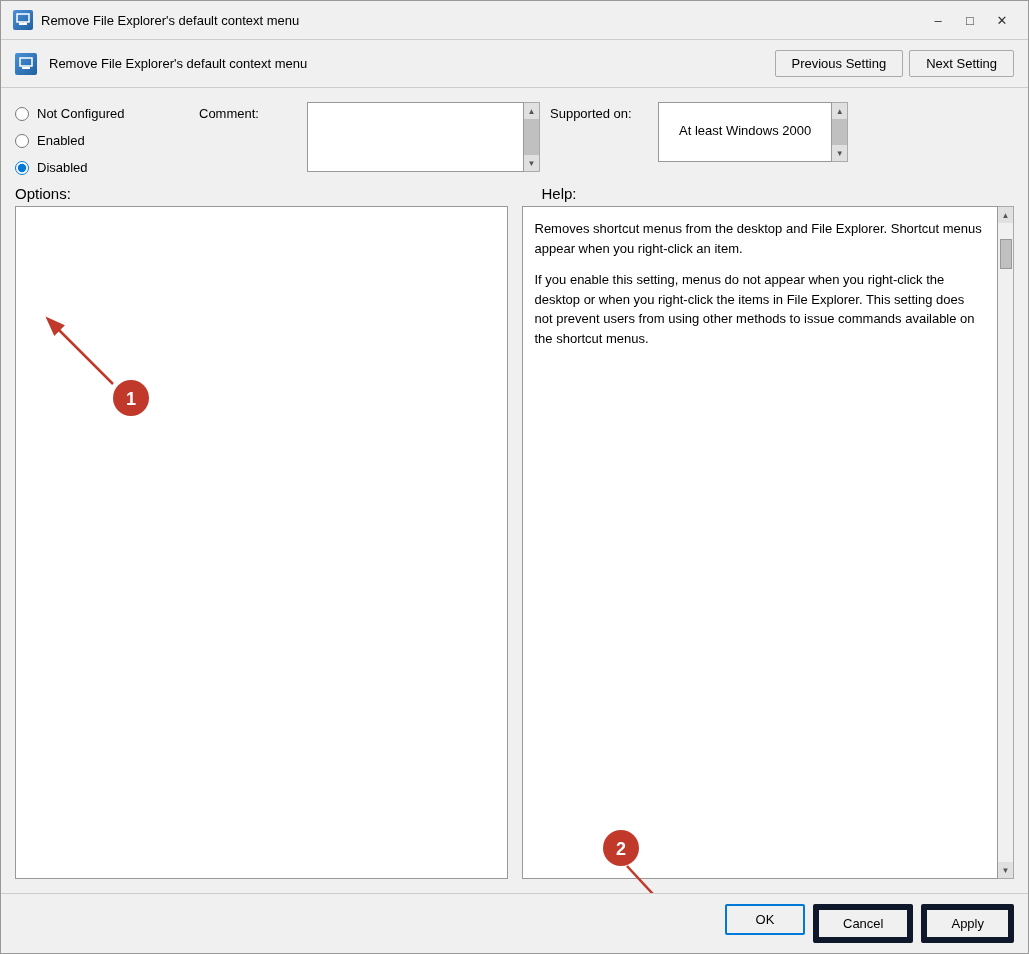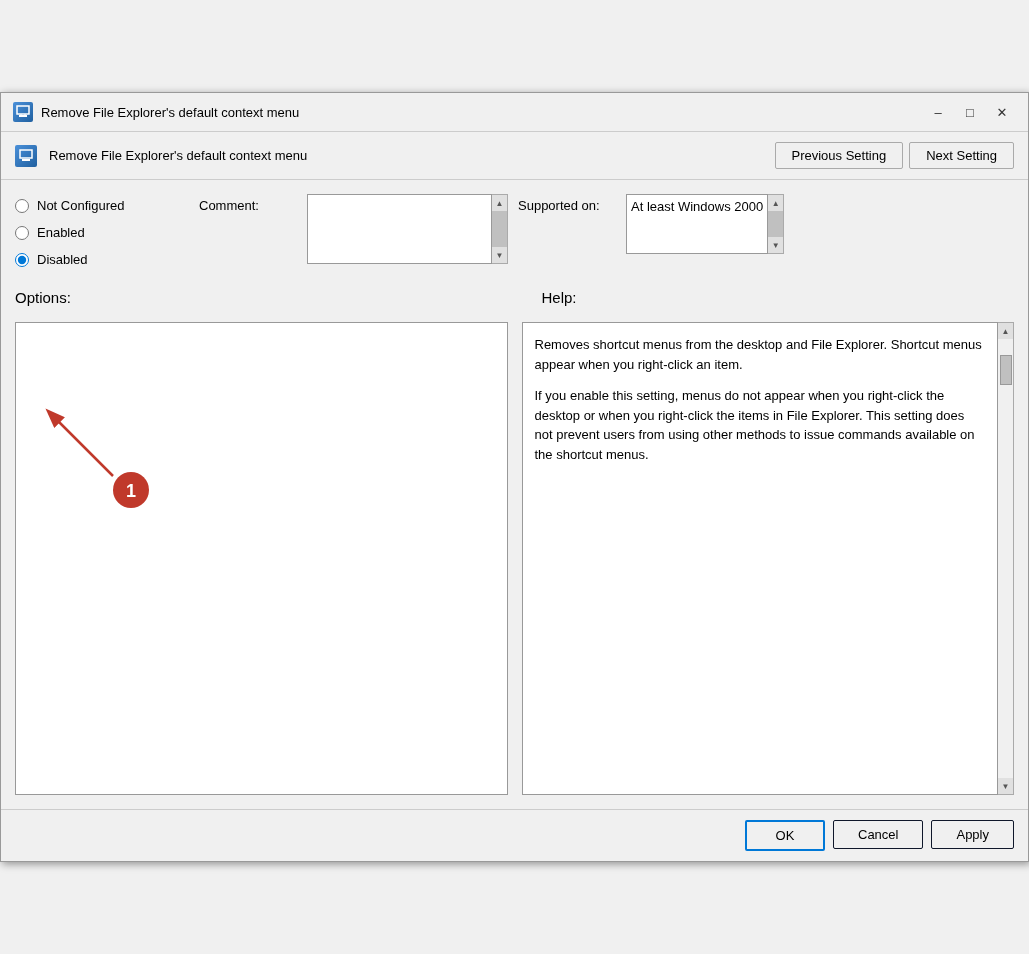--- a/index.html
+++ b/index.html
@@ -7,21 +7,21 @@
       font-family: 'Segoe UI', Tahoma, Geneva, Verdana, sans-serif;
       font-size: 13px;
       background: #f0f0f0;
       display: flex;
       justify-content: center;
       align-items: center;
       min-height: 100vh;
     }
     .window {
       width: 1029px;
-      height: 770px;
+      height: 954px;
       background: #f0f0f0;
       border: 1px solid #999;
       box-shadow: 2px 2px 8px rgba(0,0,0,0.4);
       display: flex;
       flex-direction: column;
     }
     .title-bar {
       background: #f0f0f0;
       display: flex;
       align-items: center;
@@ -101,21 +101,21 @@
       font-size: 13px;
       color: #000;
       border-radius: 2px;
     }
 
     .content {
       flex: 1;
       display: flex;
       flex-direction: column;
       padding: 14px;
-      gap: 12px;
+      gap: 0;
       overflow: hidden;
     }
 
     .top-section {
       display: flex;
       gap: 14px;
       margin-bottom: 10px;
     }
 
     .radio-group {
@@ -163,21 +163,21 @@
       display: flex;
       gap: 0;
     }
     .field-box {
       flex: 1;
       border: 1px solid #999;
       background: white;
       height: 70px;
       resize: none;
       font-size: 13px;
-      padding: 4px;
+      padding: 20px;
       outline: none;
     }
     .scrollbar-track {
       width: 16px;
       background: #f0f0f0;
       border: 1px solid #aaa;
       border-left: none;
       display: flex;
       flex-direction: column;
       align-items: center;
@@ -272,21 +272,21 @@
       display: flex;
       justify-content: flex-end;
       align-items: flex-start;
       padding: 10px 14px;
       gap: 8px;
       border-top: 1px solid #ccc;
       background: #f0f0f0;
     }
     .footer-btn {
       padding: 6px 24px;
-      border: 1px solid #0f172a;
+      border: 6px solid #0f172a;
       background: #f0f0f0;
       cursor: pointer;
       font-size: 13px;
       color: #000;
       border-radius: 2px;
       min-width: 80px;
     }
     .footer-btn.ok-btn {
       border-color: #0078d7;
       border-width: 2px;

